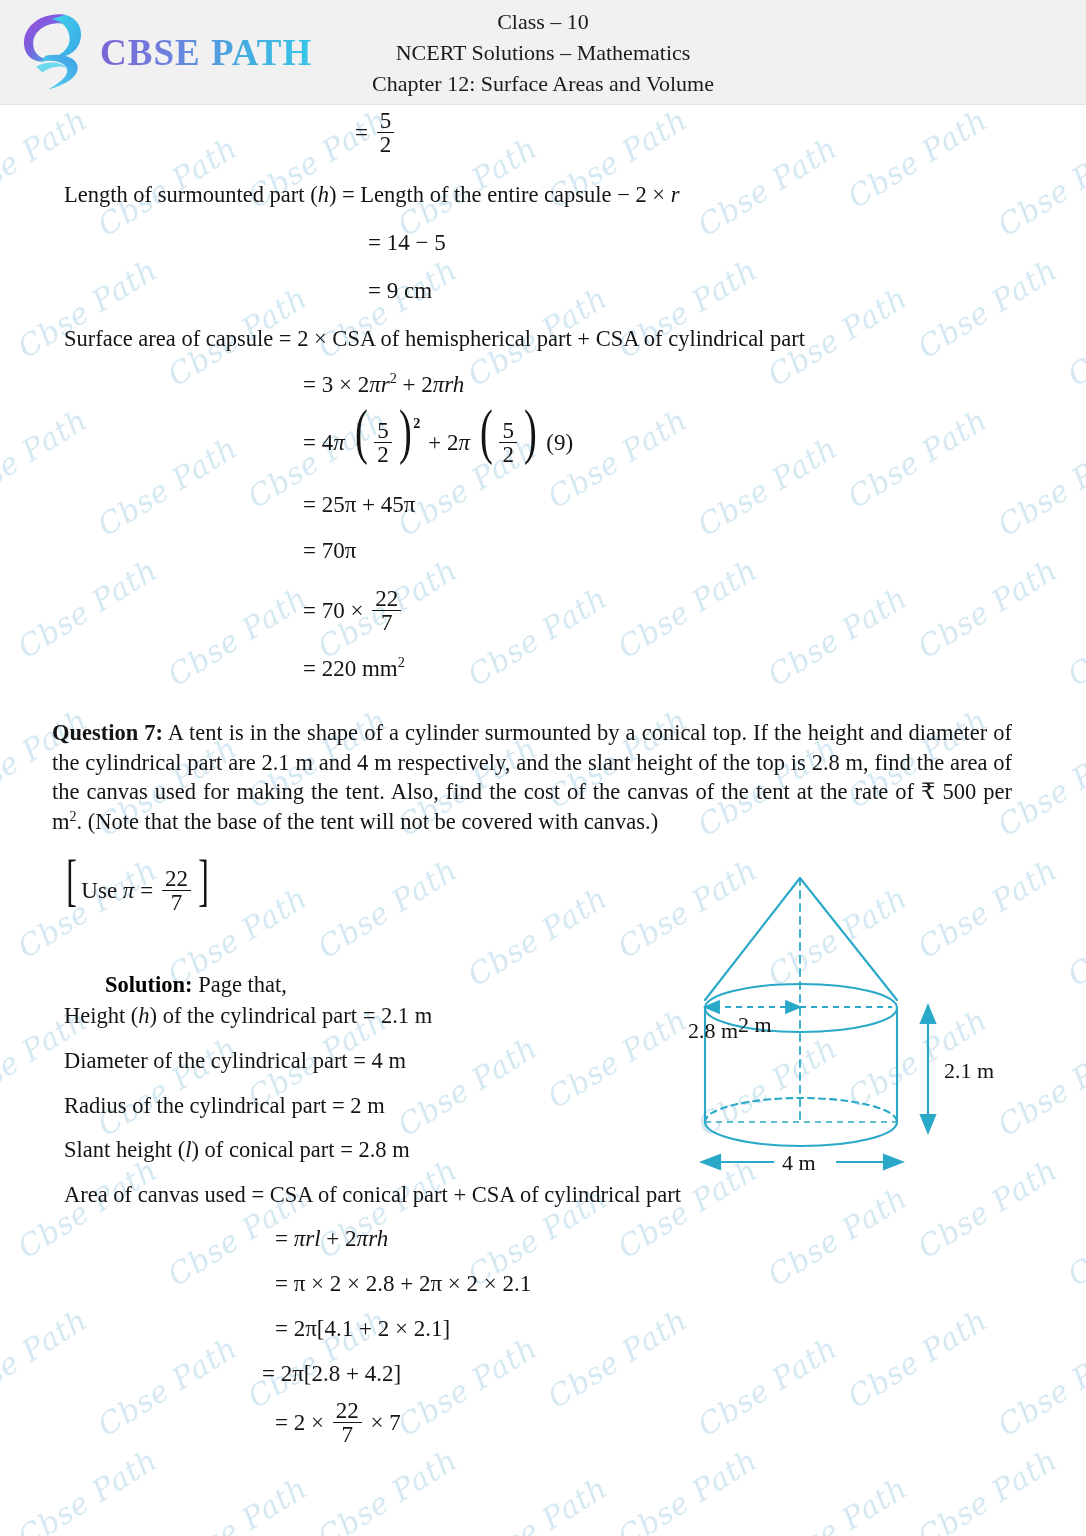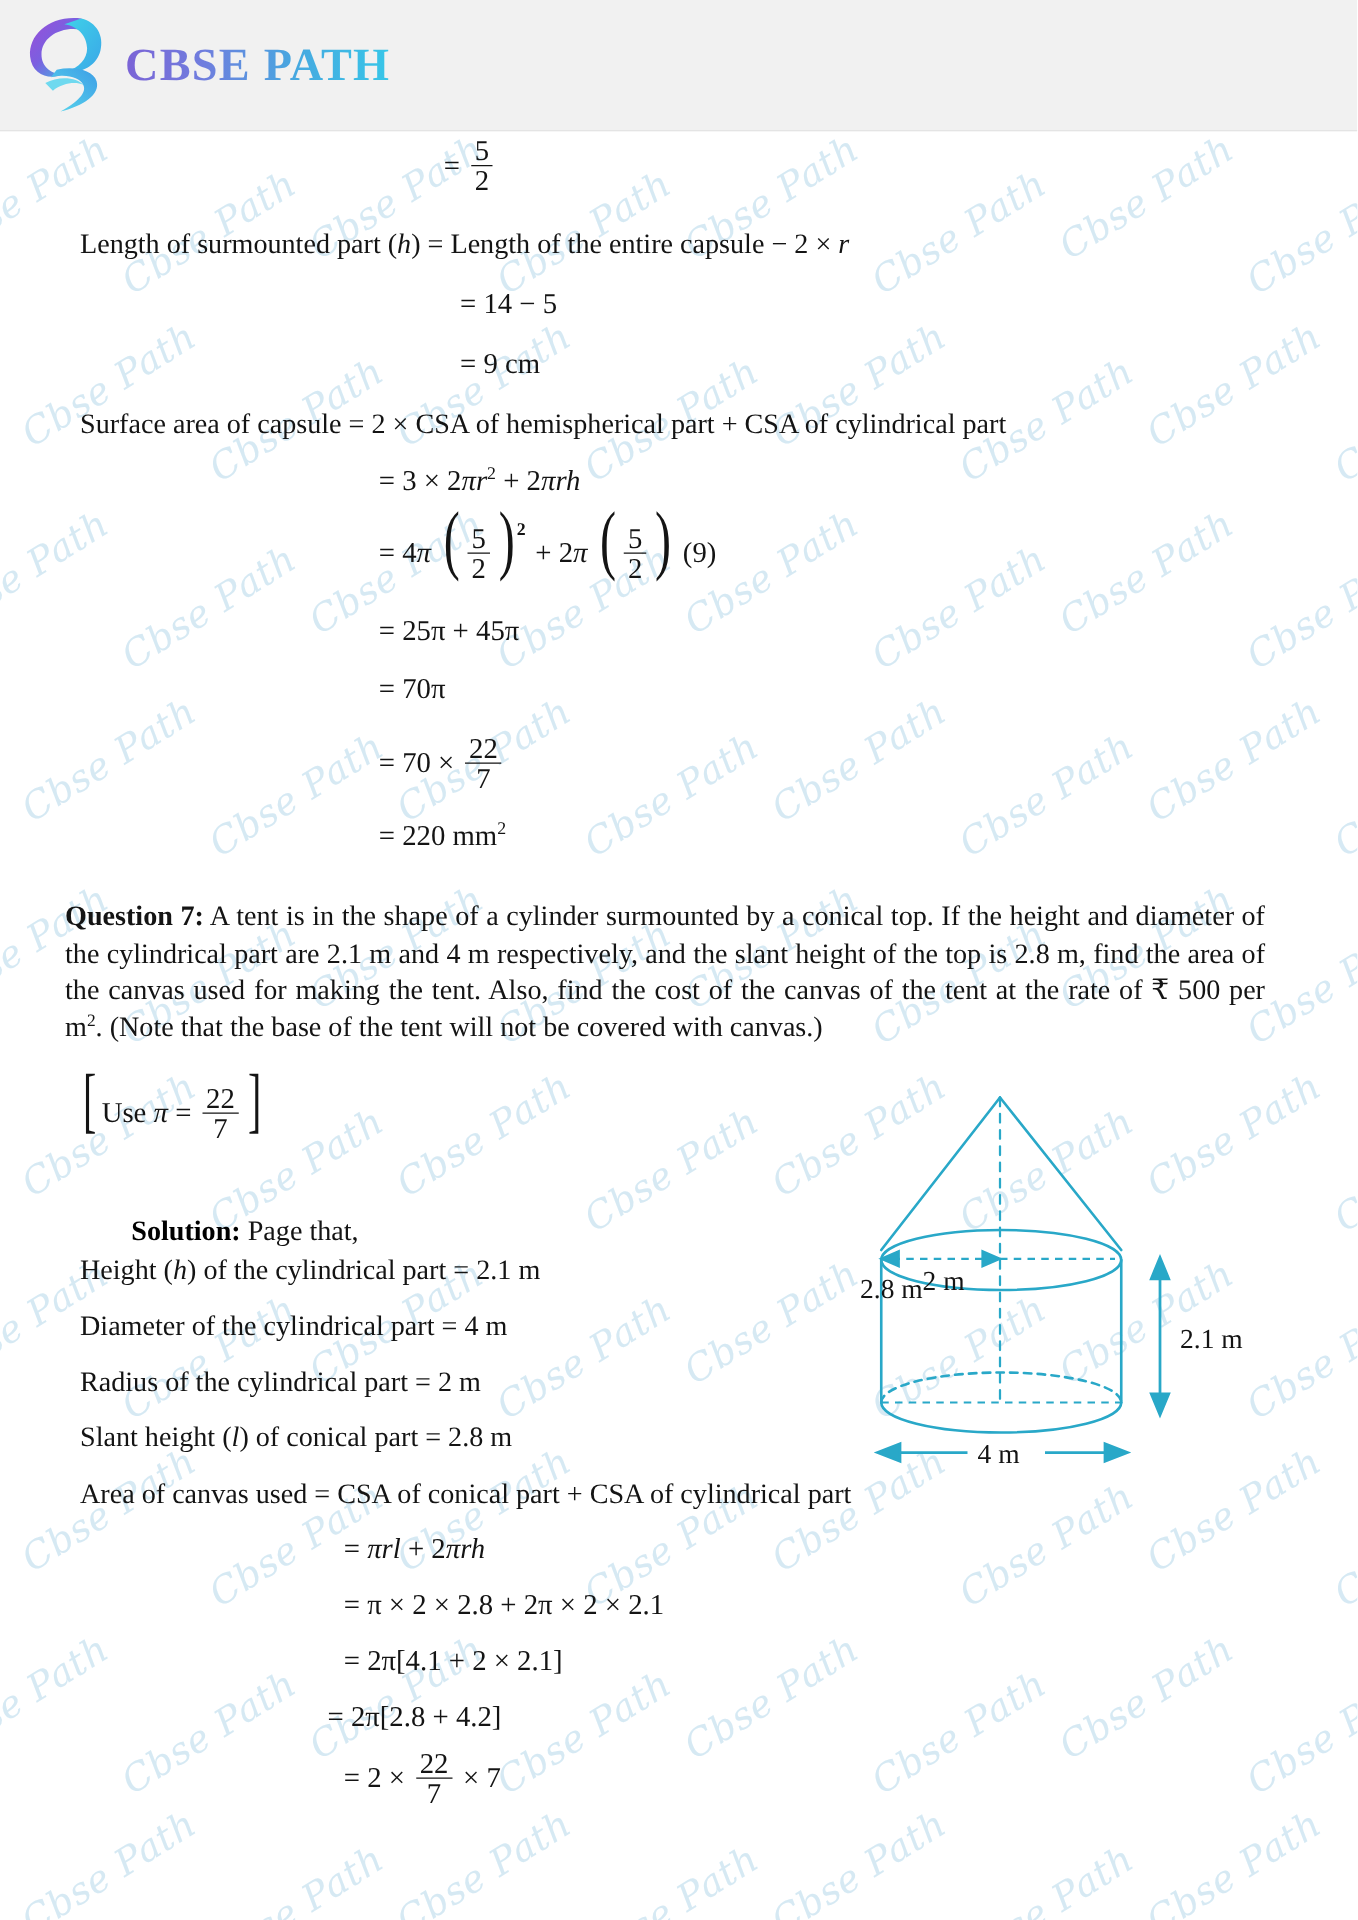--- a/index.html
+++ b/index.html
@@ -288,20 +288,25 @@
             <stop offset="100%" stop-color="#3d9ee6"></stop>
           </linearGradient>
         </defs>
         <path d="M62 6 C30 2 6 22 8 46 C10 66 30 72 44 64 C32 66 20 58 20 44 C20 26 40 14 62 18 Z" fill="url(#g1)"></path>
         <path d="M62 6 C78 10 86 24 82 40 C78 56 62 64 46 62 C60 58 68 48 68 38 C68 24 58 14 44 12 Z" fill="url(#g2)"></path>
         <path d="M36 60 C54 56 74 60 78 72 C82 86 64 98 40 104 C58 94 68 84 64 76 C60 68 46 64 30 68 Z" fill="url(#g3)"></path>
         <path d="M24 74 C38 66 58 68 64 76 C56 72 42 74 32 82 Z" fill="#6fd9ef"></path>
       </svg>
       <span id="logo-text">CBSE PATH</span>
     </div>
+    <div id="header-titles">
+      <div>Class – 10</div>
+      <div>NCERT Solutions – Mathematics</div>
+      <div>Chapter 12: Surface Areas and Volume</div>
+    </div>
   </div>
 
   <div id="content">
 
     <div class="blk eq" style="left:355px; top:6px;">
       <span>=</span>
       <span class="frac">
         <span class="num">5</span>
         <span class="den">2</span>
       </span>

